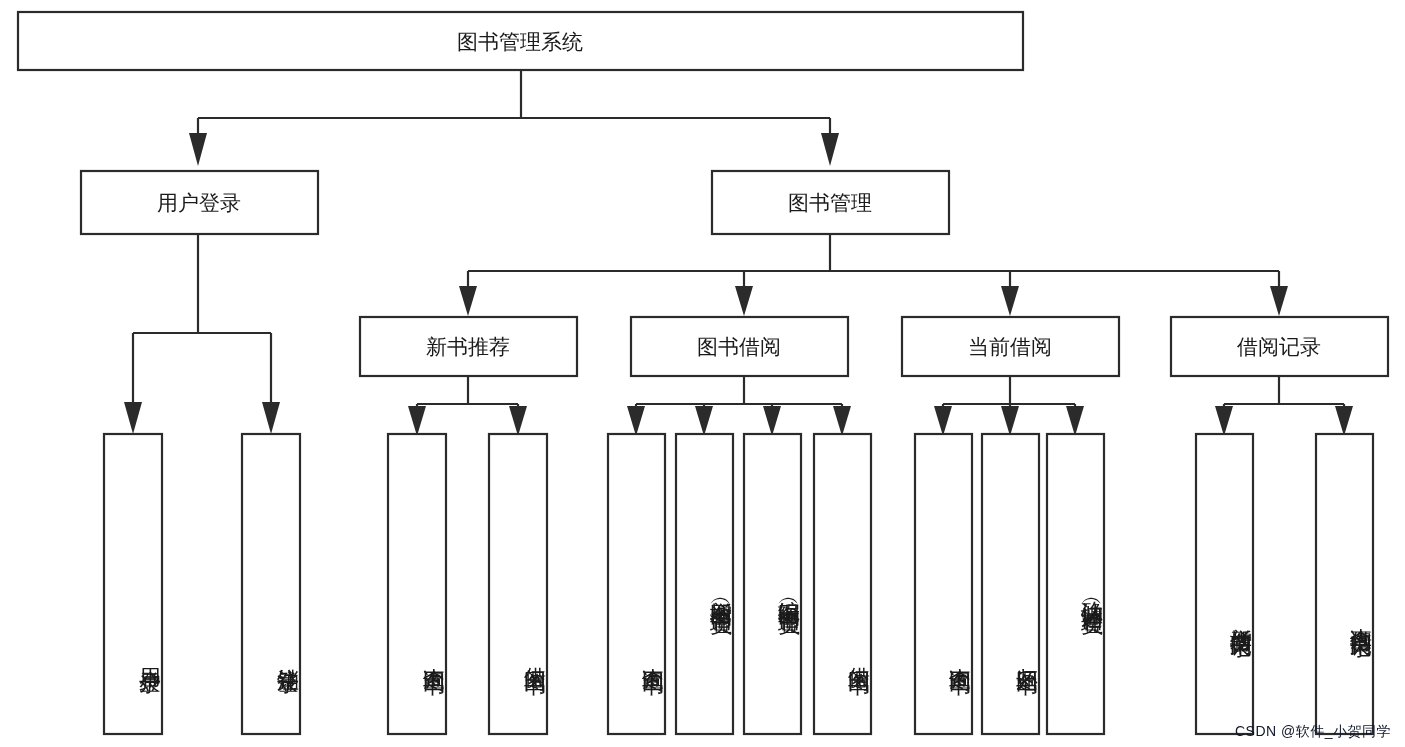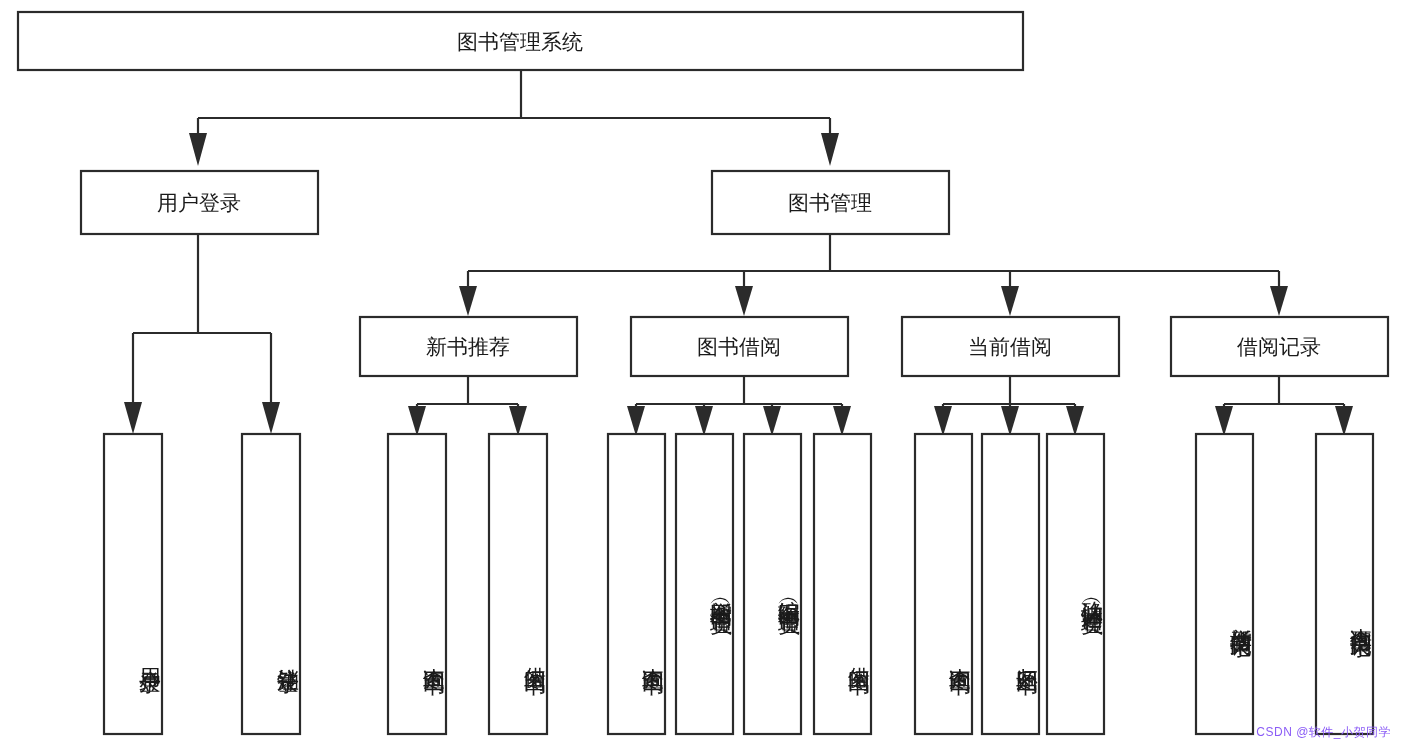--- a/index.html
+++ b/index.html
@@ -49,22 +49,22 @@
     font-size: 21px;
     fill: #1a1a1a;
     text-anchor: middle;
     dominant-baseline: middle;
   }
   .watermark {
     position: absolute;
     right: 14px;
     bottom: 6px;
     font-family: "Liberation Sans", "DejaVu Sans", sans-serif;
-    font-size: 12px;
-    color: #8b5cf6;
+    font-size: 14px;
+    color: #0f172a;
     letter-spacing: 0.5px;
     white-space: nowrap;
     pointer-events: none;
     text-align: center;
   }
   .vlabel-wrap {
     position: absolute;
     display: flex;
     flex-direction: column;
     align-items: center;

